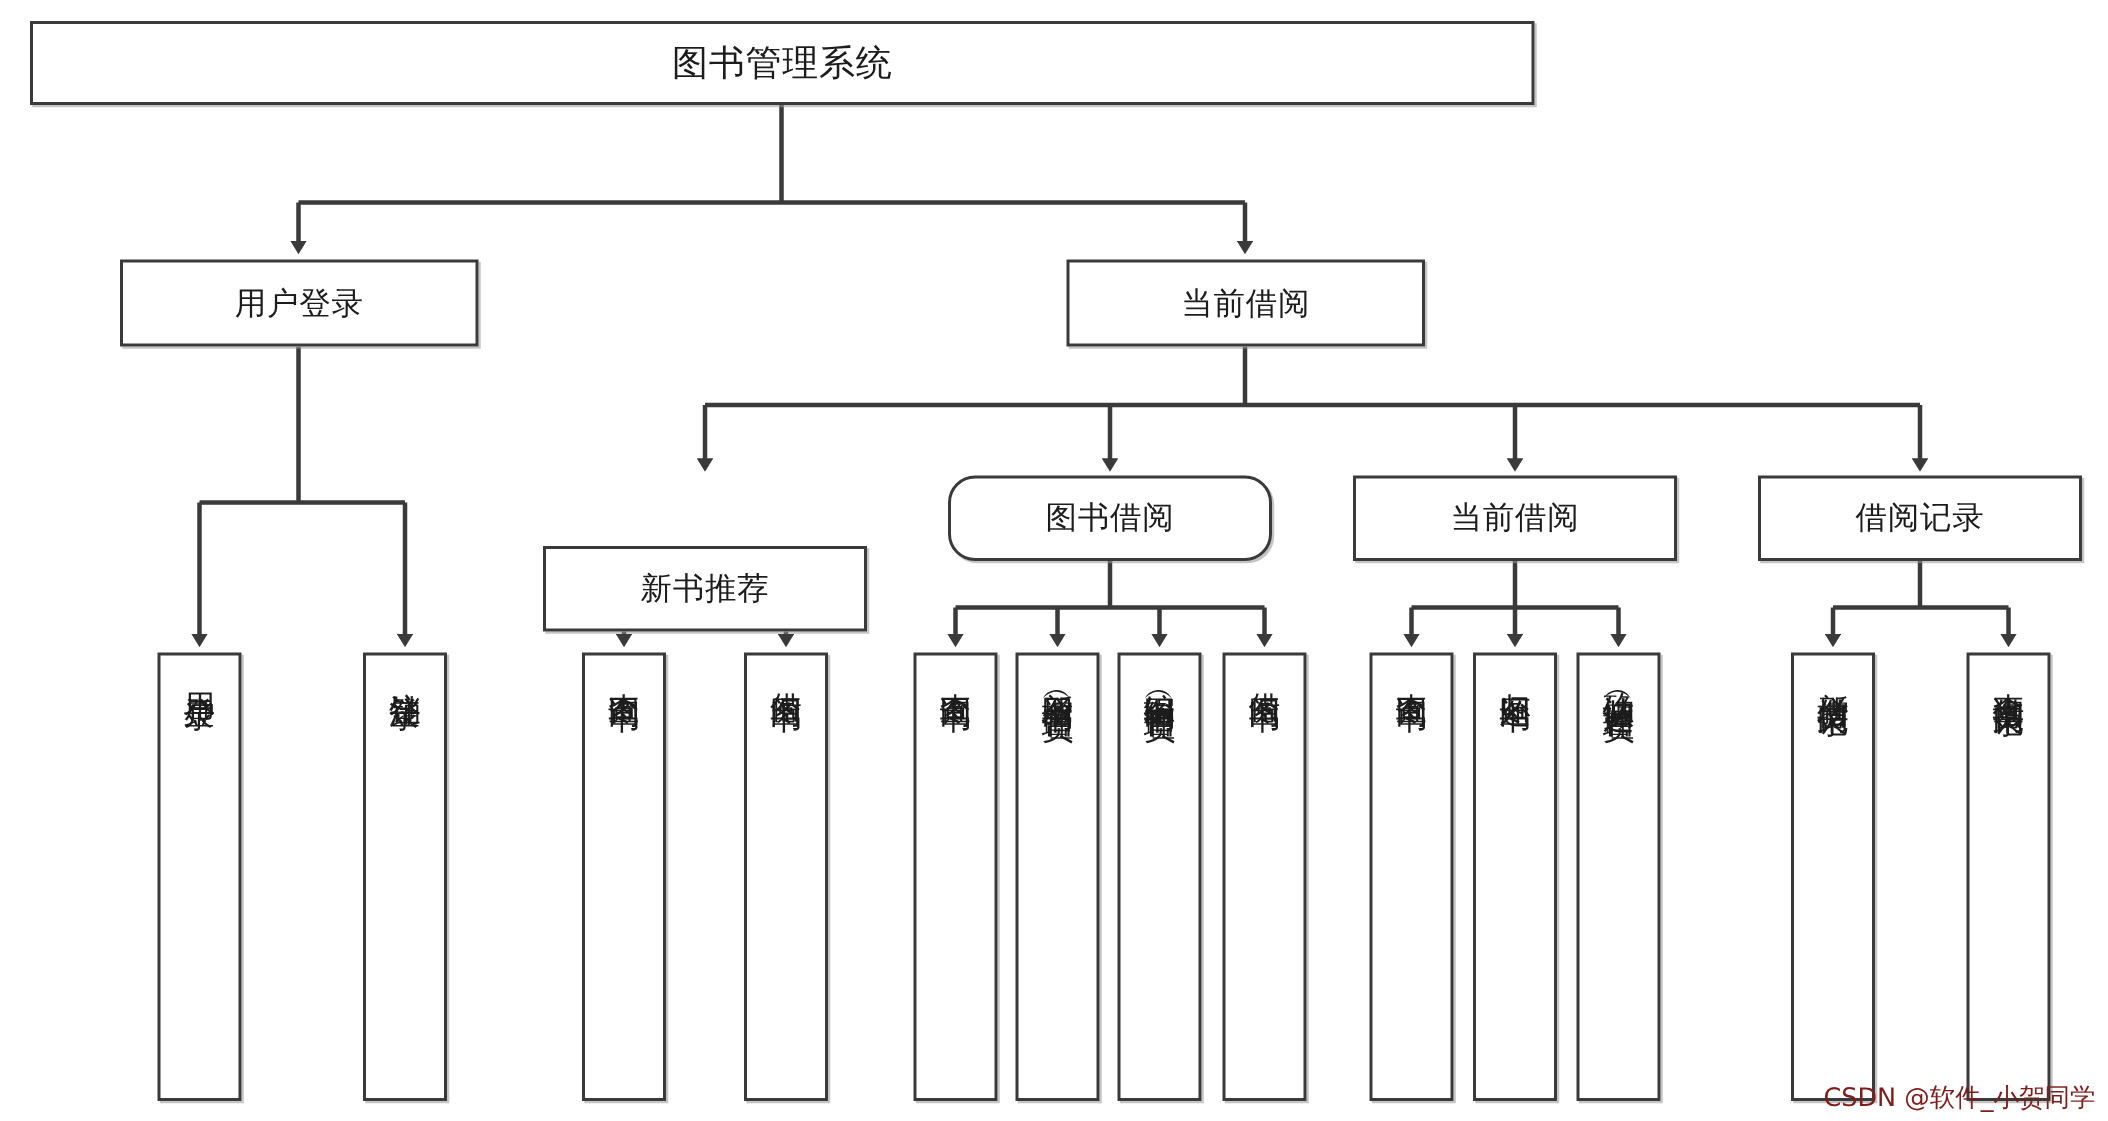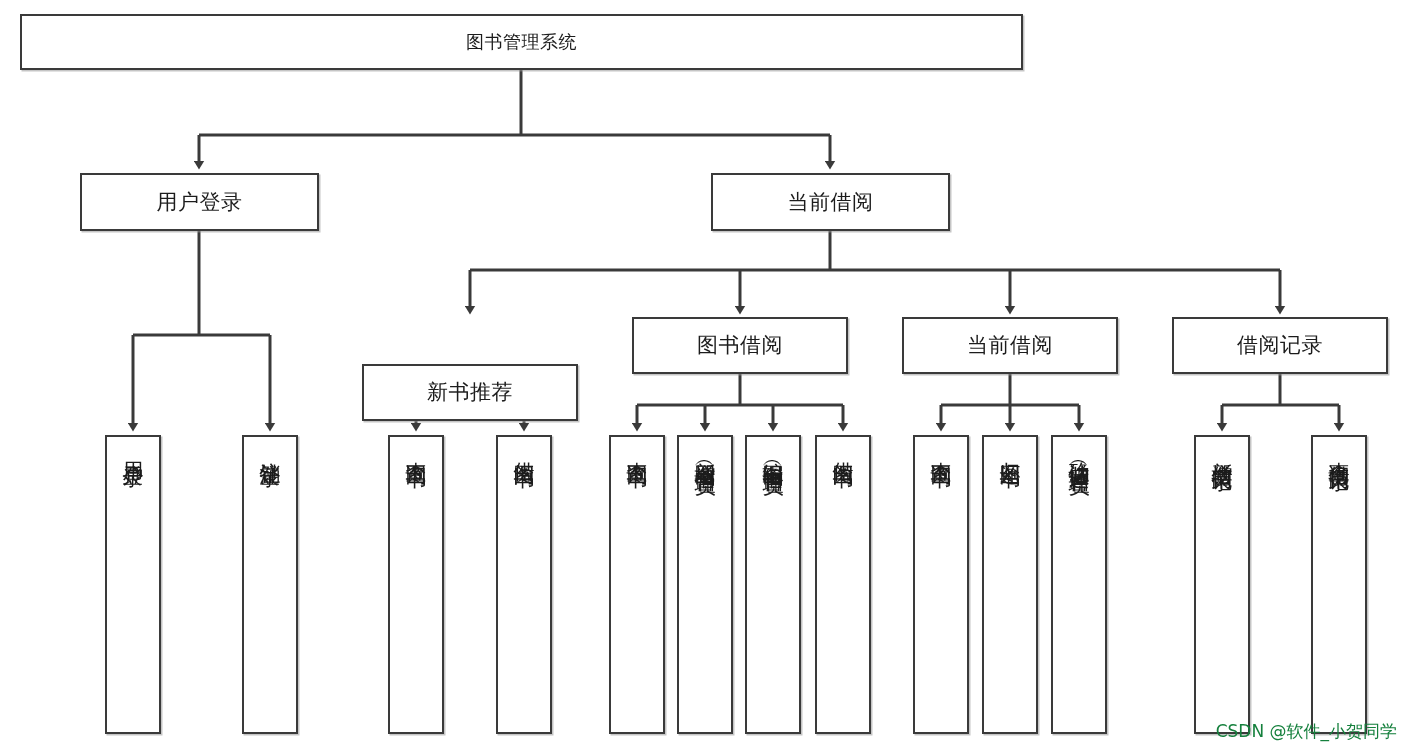--- a/index.html
+++ b/index.html
@@ -44,41 +44,41 @@
     text-align: center;
     line-height: 1.18;
     letter-spacing: 0.5px;
   }
   
   .node.horiz .node-label {
     writing-mode: horizontal-tb;
     font-size: 21px;
   }
   .node.root .node-label {
-    font-size: 18px;
+    font-size: 24px;
   }
   
   .node.vert {
     align-items: flex-start;
     padding-top: 8px;
   }
   .node.vert .node-label {
     writing-mode: vertical-rl;
     text-orientation: upright;
     font-size: 21px;
     line-height: 1.05;
     letter-spacing: 2px;
     white-space: nowrap;
   }
   .watermark {
     position: absolute;
     right: 8px;
     bottom: 4px;
     font-size: 17px;
-    color: #15803d;
+    color: #7f1d1d;
     z-index: 5;
     white-space: nowrap;
     font-family: "DejaVu Sans", "Liberation Sans", sans-serif;
   }
 </style>
 </head>
 <body>
 
 <div id="diagram-root">
 
@@ -139,21 +139,21 @@
   <div class="node horiz" style="left:80px; top:173px; width:239px; height:58px;">
     <span class="node-label">用户登录</span>
   </div>
   <div class="node horiz" style="left:711px; top:173px; width:239px; height:58px;">
     <span class="node-label">当前借阅</span>
   </div>
 
   <div class="node horiz" style="left:362px; top:317px; width:216px; height:57px;margin-top:47px;">
     <span class="node-label">新书推荐</span>
   </div>
-  <div class="node horiz" style="left:632px; top:317px; width:216px; height:57px;">
+  <div class="node horiz" style="left:632px; top:317px; width:216px; height:57px;border-radius:18px;">
     <span class="node-label">图书借阅</span>
   </div>
   <div class="node horiz" style="left:902px; top:317px; width:216px; height:57px;">
     <span class="node-label">当前借阅</span>
   </div>
   <div class="node horiz" style="left:1172px; top:317px; width:216px; height:57px;">
     <span class="node-label">借阅记录</span>
   </div>
 
   <div class="node vert" style="left:105px; top:435px; width:56px; height:299px;">

